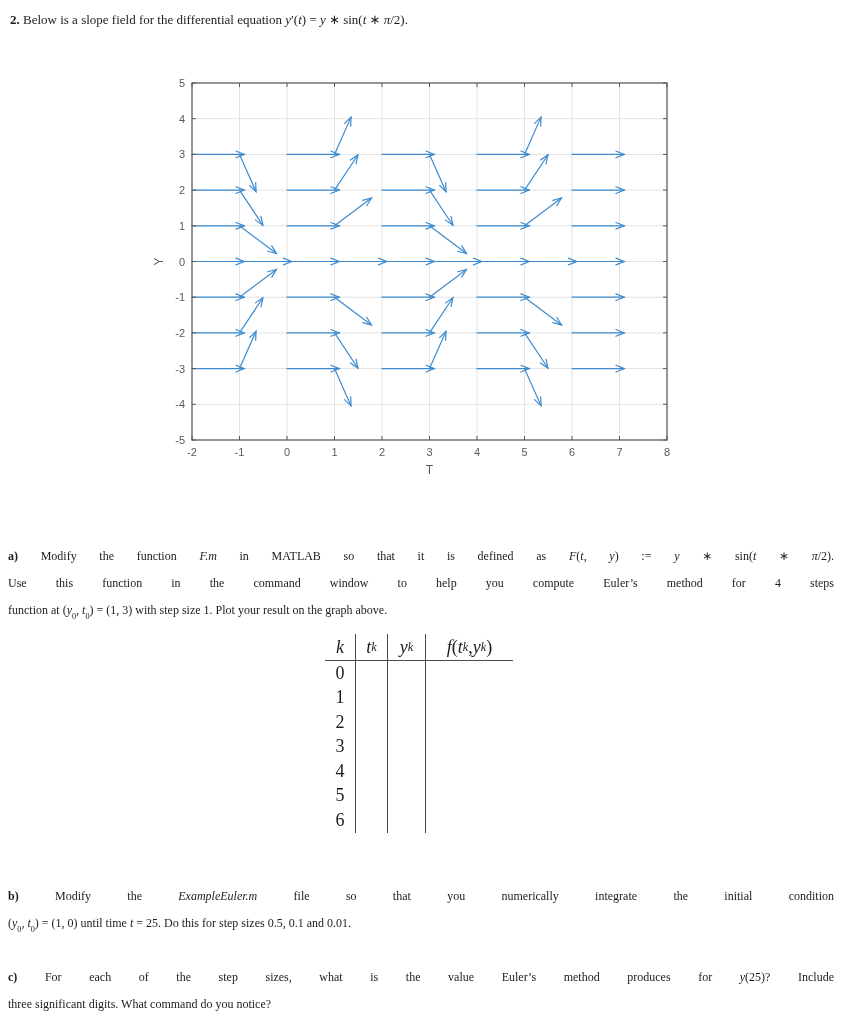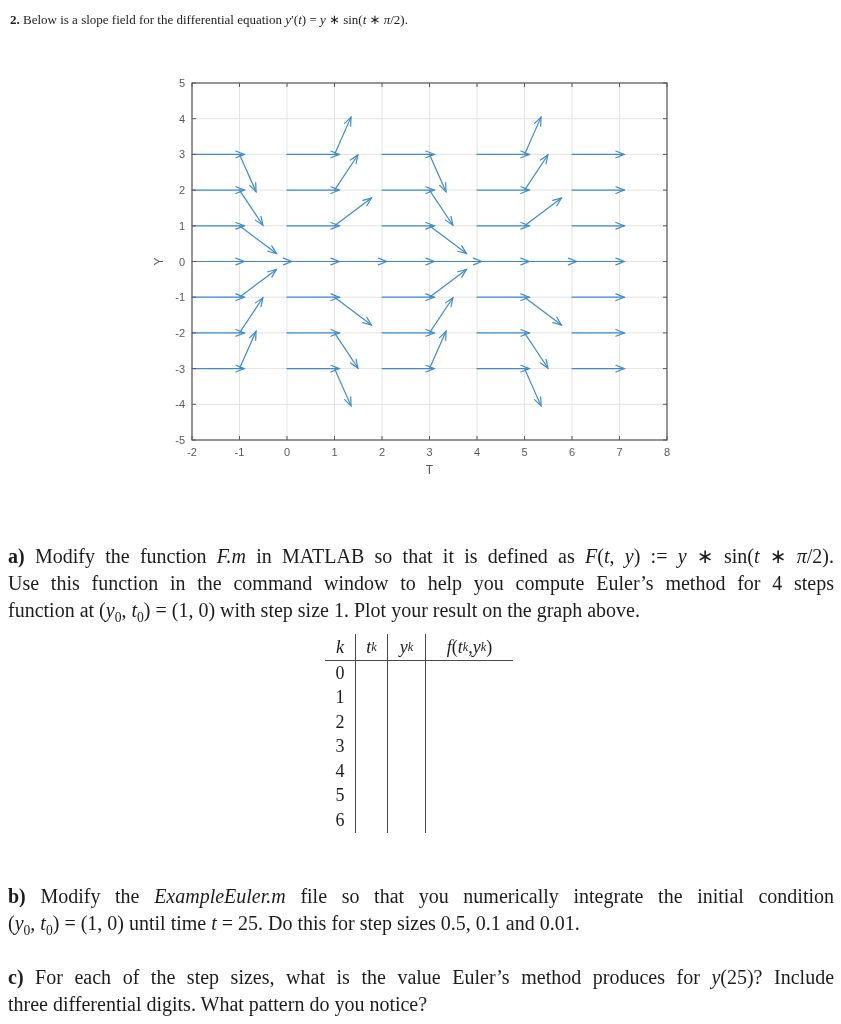--- a/index.html
+++ b/index.html
@@ -3,21 +3,21 @@
 <meta charset="utf-8">
 <style>
   html,body{margin:0;padding:0;}
   body{
     width:841px;height:1024px;position:relative;background:#ffffff;
     font-family:"Liberation Serif", serif;color:#1c1c1c;overflow:hidden;
   }
   .b{font-weight:bold;}
   .i{font-style:italic;}
   .sb{font-size:68%;vertical-align:-18%;}
-  .para{position:absolute;left:8px;width:826px;font-size:20px;line-height:27px;}
+  .para{position:absolute;left:8px;width:826px;font-size:12px;line-height:27px;}
   .jline{text-align:justify;text-align-last:justify;}
   .title-line{position:absolute;left:10px;top:8px;width:822px;font-size:13px;line-height:24px;}
   .fig{position:absolute;left:150px;top:60px;width:540px;height:430px;}
   .etable{position:absolute;left:325px;top:634px;font-size:18px;}
   .etable .trow{display:flex;}
   .etable .cell{box-sizing:border-box;display:flex;align-items:center;justify-content:center;}
   .etable .c0{width:30px;}
   .etable .c1{width:32px;border-left:1px solid #4a4a4a;}
   .etable .c2{width:38px;border-left:1px solid #4a4a4a;}
   .etable .c3{width:88px;border-left:1px solid #4a4a4a;}
@@ -255,21 +255,21 @@
         <text x="35" y="27" text-anchor="end">5</text>
       </g>
       <text x="279.5" y="414" text-anchor="middle" fill="#595959" font-family="&quot;Liberation Sans&quot;, sans-serif" font-size="12">T</text>
       <text x="13" y="201.5" text-anchor="middle" transform="rotate(-90 13 201.5)" fill="#595959" font-family="&quot;Liberation Sans&quot;, sans-serif" font-size="12">Y</text>
     </svg>
 </div>
 
 <div class="para" style="top:543px;">
   <div class="jline"><span class="b">a) </span><span>Modify the function </span><span class="i">F.m</span><span> in MATLAB so that it is defined as </span><span class="i">F</span><span>(</span><span class="i">t</span><span>, </span><span class="i">y</span><span>) := </span><span class="i">y</span><span> ∗ sin(</span><span class="i">t</span><span> ∗ </span><span class="i">π</span><span>/2).</span></div>
   <div class="jline"><span>Use this function in the command window to help you compute Euler’s method for 4 steps</span></div>
-  <div><span>function at (</span><span class="i">y</span><span class="sb">0</span><span>, </span><span class="i">t</span><span class="sb">0</span><span>) = (1, 0) with step size 1. Plot your result on the graph above.</span></div>
+  <div><span>function at (</span><span class="i">y</span><span class="sb">0</span><span>, </span><span class="i">t</span><span class="sb">0</span><span>) = (1, 3) with step size 1. Plot your result on the graph above.</span></div>
 </div>
 
 <div class="etable">
   <div class="trow hrow">
     <div class="cell c0">
         <span class="i">k</span>
       </div>
     <div class="cell c1">
         <span class="i">t</span>
         <span class="i sb">k</span>
@@ -333,14 +333,14 @@
   </div>
 </div>
 
 <div class="para" style="top:883px;">
   <div class="jline"><span class="b">b) </span><span>Modify the </span><span class="i">ExampleEuler.m</span><span> file so that you numerically integrate the initial condition</span></div>
   <div><span>(</span><span class="i">y</span><span class="sb">0</span><span>, </span><span class="i">t</span><span class="sb">0</span><span>) = (1, 0) until time </span><span class="i">t</span><span> = 25. Do this for step sizes 0.5, 0.1 and 0.01.</span></div>
 </div>
 
 <div class="para" style="top:956px;margin-top:8px;">
   <div class="jline"><span class="b">c) </span><span>For each of the step sizes, what is the value Euler’s method produces for </span><span class="i">y</span><span>(25)? Include</span></div>
-  <div><span>three differential digits. What pattern do you notice?</span></div>
+  <div><span>three significant digits. What command do you notice?</span></div>
 </div>
 
 </body></html>

